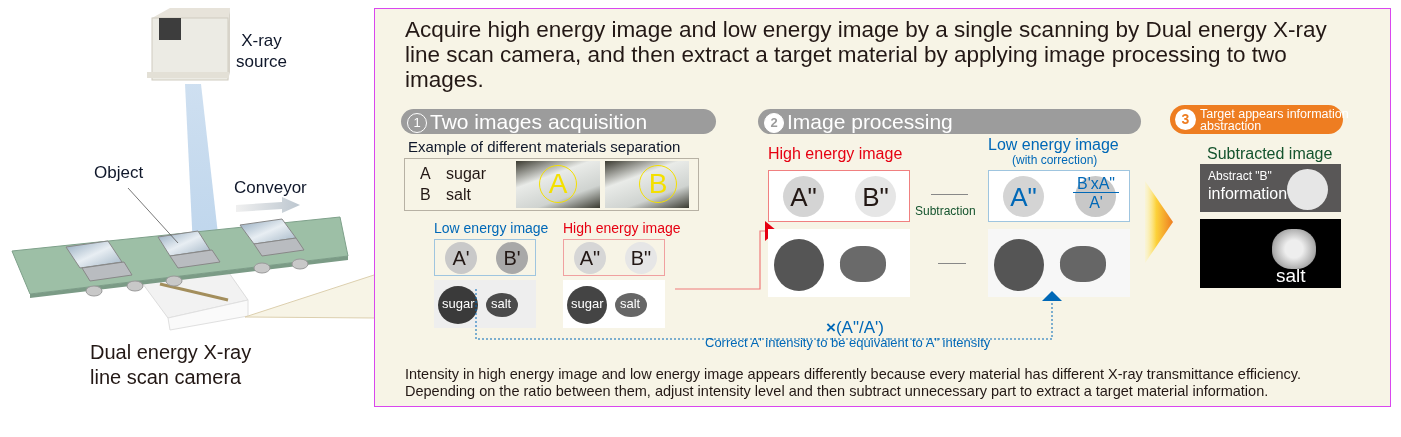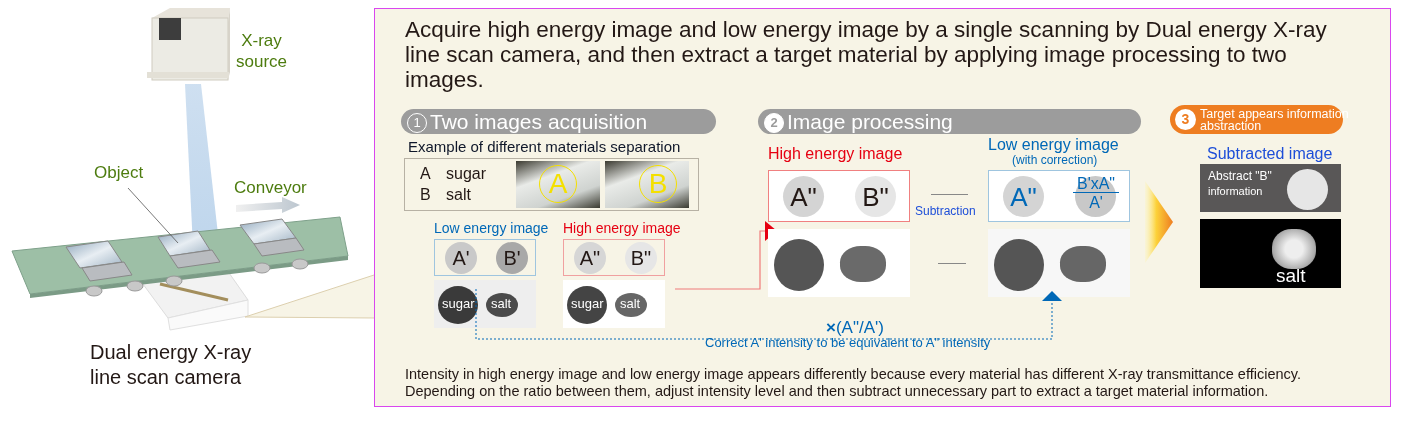--- a/index.html
+++ b/index.html
@@ -1,39 +1,39 @@
 <!DOCTYPE html>
 <html><head>
 <meta charset="utf-8">
 <style>
   *{box-sizing:border-box;margin:0;padding:0}
   html,body{width:1401px;height:437px;background:#fff;overflow:hidden}
   body{position:relative;font-family:"Liberation Sans","DejaVu Sans",sans-serif;color:#231815}
   .abs{position:absolute}
   
   #illus{left:0;top:0;width:374px;height:437px}
-  .lbl{position:absolute;font-size:17px;color:#4d7c0f;line-height:21px}
+  .lbl{position:absolute;font-size:17px;color:#0f172a;line-height:21px}
   .big-lbl{position:absolute;font-size:20px;color:#231815;text-align:left;line-height:25px}
   
   #panel{left:374px;top:8px;width:1017px;height:399px;background:#f7f4e6;border:1px solid #d946ef}
   #headline{left:30px;top:8px;width:960px;font-size:22.5px;line-height:25px;color:#231815}
   .pill{position:absolute;height:25px;border-radius:13px;background:#9c9c9c;color:#fff;font-size:21px;line-height:25px;padding-left:6px;white-space:nowrap}
   .pill .num{display:inline-block;width:20px;height:20px;border-radius:50%;border:1.5px solid #fff;font-size:13px;line-height:17px;text-align:center;vertical-align:2px;margin-right:3px}
   .pill-orange{background:#ee7d21;height:29px;border-radius:15px;font-size:12.5px;line-height:12px;padding:3px 10px 0 30px}
   .pill-orange .num{position:absolute;left:5px;top:4px;width:21px;height:21px;border-radius:50%;background:#fff;color:#ee7d21;font-weight:bold;font-size:14px;line-height:21px;text-align:center;border:none;margin:0}
   .cap{position:absolute;font-size:15px;line-height:17px;white-space:nowrap}
   .box{position:absolute;border:1px solid #b7b1a4;background:#f7f4e6}
   .circle{position:absolute;border-radius:50%;text-align:center;font-size:26px;color:#231815;line-height:42px}
   .sm-circle{font-size:20px;line-height:32px}
   .photo{position:absolute;background:#fff}
   .blob{position:absolute;border-radius:50%}
   .blob-text{position:absolute;color:#fff;font-size:13px}
   .red{color:#e60012}
   .blue{color:#0068b7}
-  .gray{color:#1d4ed8}
+  .gray{color:#14532d}
   #body-text{left:30px;top:357px;width:970px;font-size:14.5px;line-height:17px;color:#231815}
 </style>
 </head>
 <body>
 
 <div id="illus" class="abs">
   <svg width="374" height="437" style="position:absolute;left:0;top:0">
     <defs>
       <linearGradient id="beam" x1="0" y1="0" x2="0" y2="1">
         <stop offset="0" stop-color="#c9dcef" stop-opacity="0.9"></stop>
@@ -200,21 +200,21 @@
   </svg>
 
   <div class="pill pill-orange" style="left:795px;top:96px;width:173px">
     <span class="num">3</span>
     <div>Target appears information</div>
     <div>abstraction</div>
   </div>
   <div class="cap gray" style="left:832px;top:136px;font-size:16px">Subtracted image</div>
   <div class="abs" style="left:825px;top:155px;width:141px;height:48px;background:#595757">
     <div class="abs" style="left:8px;top:5px;color:#fff;font-size:12px">Abstract "B"</div>
-    <div class="abs" style="left:8px;top:21px;color:#fff;font-size:11px">information</div>
+    <div class="abs" style="left:8px;top:21px;color:#fff;font-size:16px">information</div>
     <div class="abs" style="left:87px;top:5px;width:41px;height:41px;border-radius:50%;background:#e6e6e6"></div>
   </div>
   <div class="abs" style="left:825px;top:210px;width:141px;height:69px;background:#000">
     <div class="abs" style="left:72px;top:10px;width:44px;height:40px;border-radius:45%;background:radial-gradient(circle,#eee 30%,#aaa 70%,#333)"></div>
     <div class="abs" style="left:76px;top:47px;color:#fff;font-size:19px;line-height:20px">salt</div>
   </div>
 
   <div id="body-text" class="abs">Intensity in high energy image and low energy image appears differently because every material has different X-ray transmittance efficiency. Depending on the ratio between them, adjust intensity level and then subtract unnecessary part to extract a target material information.</div>
 </div>
 

